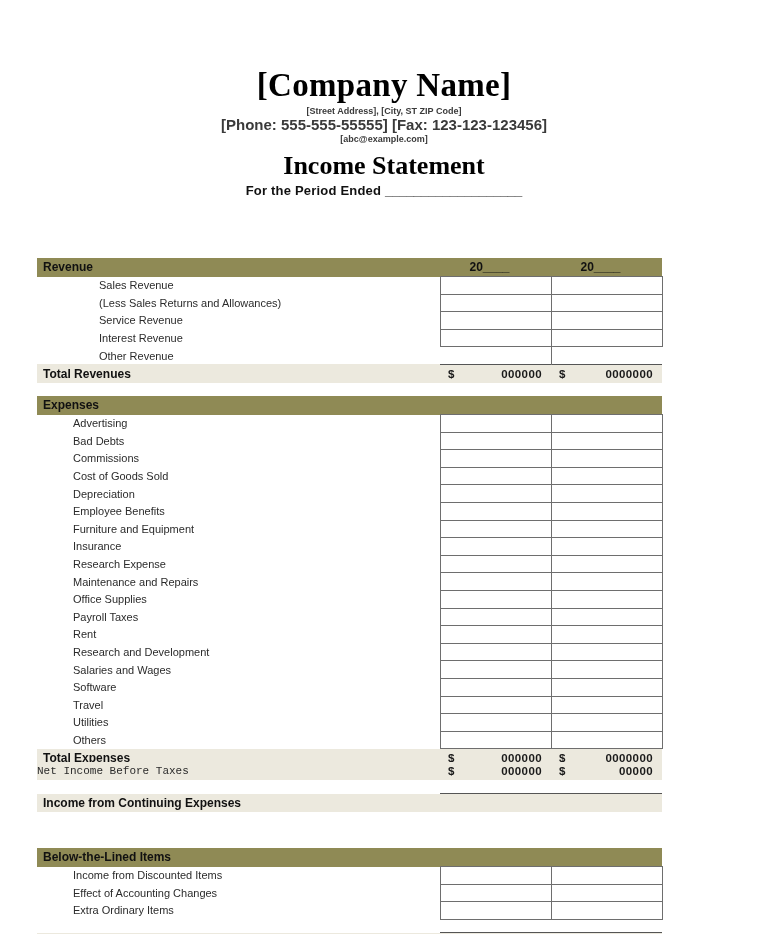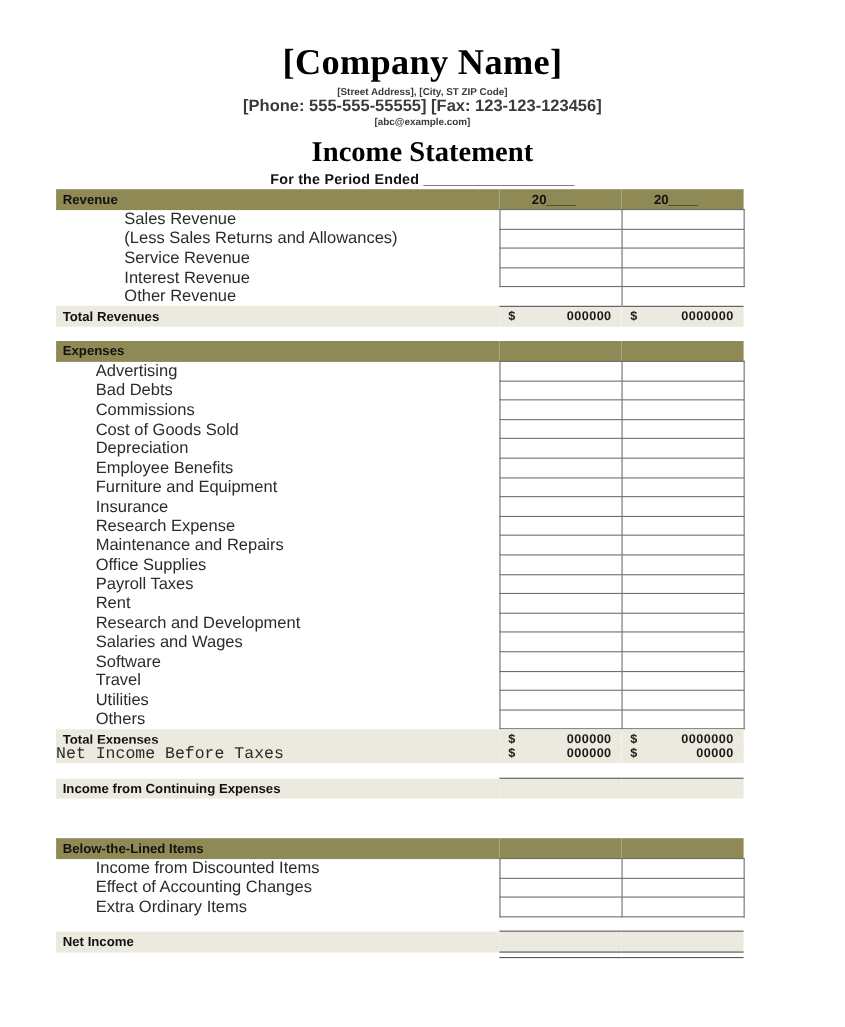--- a/index.html
+++ b/index.html
@@ -19,21 +19,22 @@
   .page {
     position: relative;
     width: 768px;
     height: 934px;
     box-sizing: border-box;
   }
 
   
   .header {
     text-align: center;
-    padding-top: 38px;
+    padding-top: 26px;
+    margin-top: 40px;
   }
   .company-name {
     font-family: "Liberation Serif", serif;
     font-weight: bold;
     font-size: 33px;
     line-height: 38px;
     letter-spacing: 0.3px;
     color: #000;
   }
   .addr-line {
@@ -60,25 +61,26 @@
     color: #111;
     letter-spacing: 0.2px;
   }
   .period-blank {
     letter-spacing: 0px;
   }
 
   
   .tbl {
     position: absolute;
-    left: 51px;
+    left: 37px;
     width: 625px;
     border-collapse: collapse;
     table-layout: fixed;
     font-size: 11px;
+    margin-top: 46px;
   }
   .tbl td {
     padding: 0;
     vertical-align: middle;
     height: 16.6px;
   }
   col.c-label { width: 403px; }
   col.c-val1  { width: 111px; }
   col.c-val2  { width: 111px; }
 
@@ -110,21 +112,21 @@
     font-weight: bold;
     font-size: 12px;
     color: #111;
     padding-left: 6px !important;
   }
 
   
   .item-rev .lbl { padding-left: 62px !important; }
   .item-exp .lbl { padding-left: 36px !important; }
   .lbl {
-    font-size: 15px;
+    font-size: 11px;
     color: #2b2b2b;
     white-space: nowrap;
   }
 
   
   .box {
     border: 1px solid #6e6e6e;
     background: #fff;
   }
   .no-box { border: none; background: transparent; }

